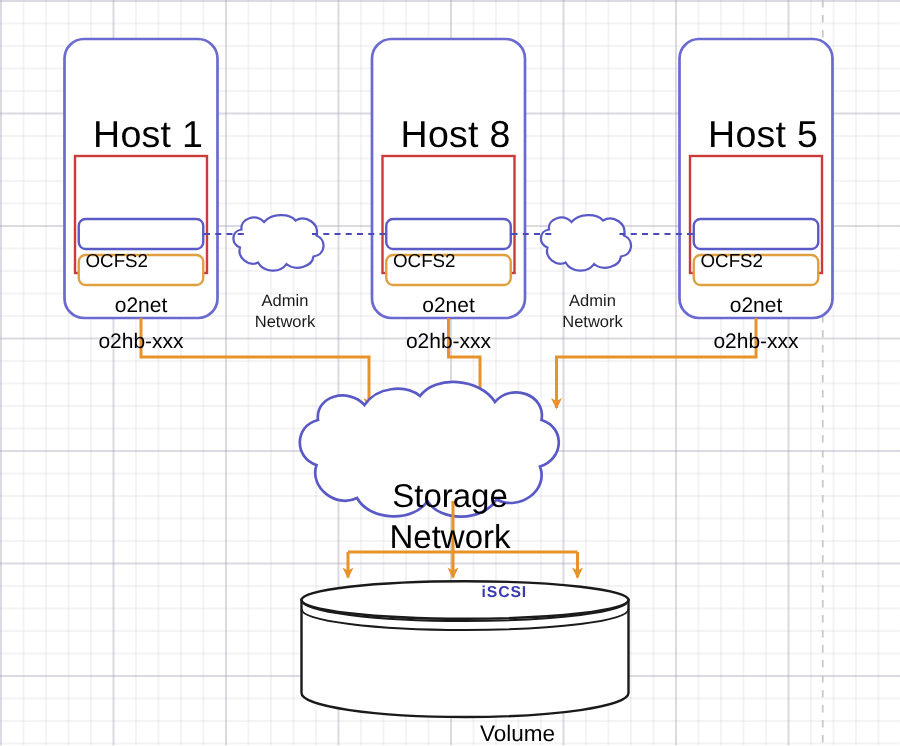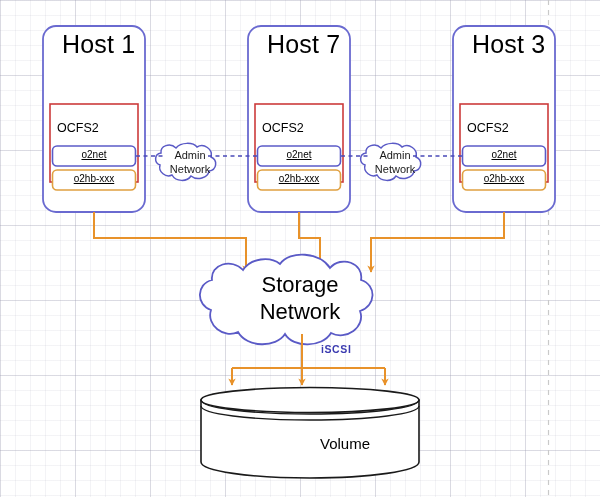--- a/index.html
+++ b/index.html
@@ -34,31 +34,31 @@
     top: 0;
     width: 600px;
     height: 497px;
   }
   .lbl {
     position: absolute;
     white-space: nowrap;
     color: #000000;
     line-height: 1;
     pointer-events: none;
+    margin-top: 46px;
   }
   .host-title {
     font-size: 25px;
     letter-spacing: 0.2px;
   }
   .ocfs2-label {
     font-size: 12.5px;
   }
   .inner-label {
-    font-size: 10px;
-    text-decoration: underline;
+    font-size: 14px;
   }
   .cloud-sm-label {
     font-size: 11px;
     color: #1a1a1a;
     text-align: center;
     line-height: 1.25;
   }
   .cloud-lg-label {
     font-size: 22px;
     text-align: center;
@@ -174,22 +174,22 @@
 
     <g>
       <path d="M201,400 L201,462 C201,471 250,478 310,478 C370,478 419,471 419,462 L419,400 Z" fill="#ffffff" stroke="#1a1a1a" stroke-width="1.6"></path>
       <ellipse cx="310" cy="400" rx="109" ry="12.5" fill="#ffffff" stroke="#1a1a1a" stroke-width="1.6"></ellipse>
       <path d="M201,400 C201,408 250,414 310,414 C370,414 419,408 419,400" fill="none" stroke="#1a1a1a" stroke-width="1.3"></path>
       <path d="M201,406 C201,414 250,420 310,420 C370,420 419,414 419,406" fill="none" stroke="#1a1a1a" stroke-width="1.3"></path>
     </g>
   </svg>
 
   <div class="lbl host-title" style="left:62px; top:32px;">Host 1</div>
-  <div class="lbl host-title" style="left:267px; top:32px;">Host 7</div>
-  <div class="lbl host-title" style="left:472px; top:32px;">Host 3</div>
+  <div class="lbl host-title" style="left:267px; top:32px;">Host 8</div>
+  <div class="lbl host-title" style="left:472px; top:32px;">Host 5</div>
 
   <div class="lbl ocfs2-label" style="left:57px; top:122px;">OCFS2</div>
   <div class="lbl ocfs2-label" style="left:262px; top:122px;">OCFS2</div>
   <div class="lbl ocfs2-label" style="left:467px; top:122px;">OCFS2</div>
 
   <div class="lbl inner-label" style="left:52.5px; top:150px; width:83px; text-align:center;">o2net</div>
   <div class="lbl inner-label" style="left:257.5px; top:150px; width:83px; text-align:center;">o2net</div>
   <div class="lbl inner-label" style="left:462.5px; top:150px; width:83px; text-align:center;">o2net</div>
 
   <div class="lbl inner-label" style="left:52.5px; top:174px; width:83px; text-align:center;">o2hb-xxx</div>

